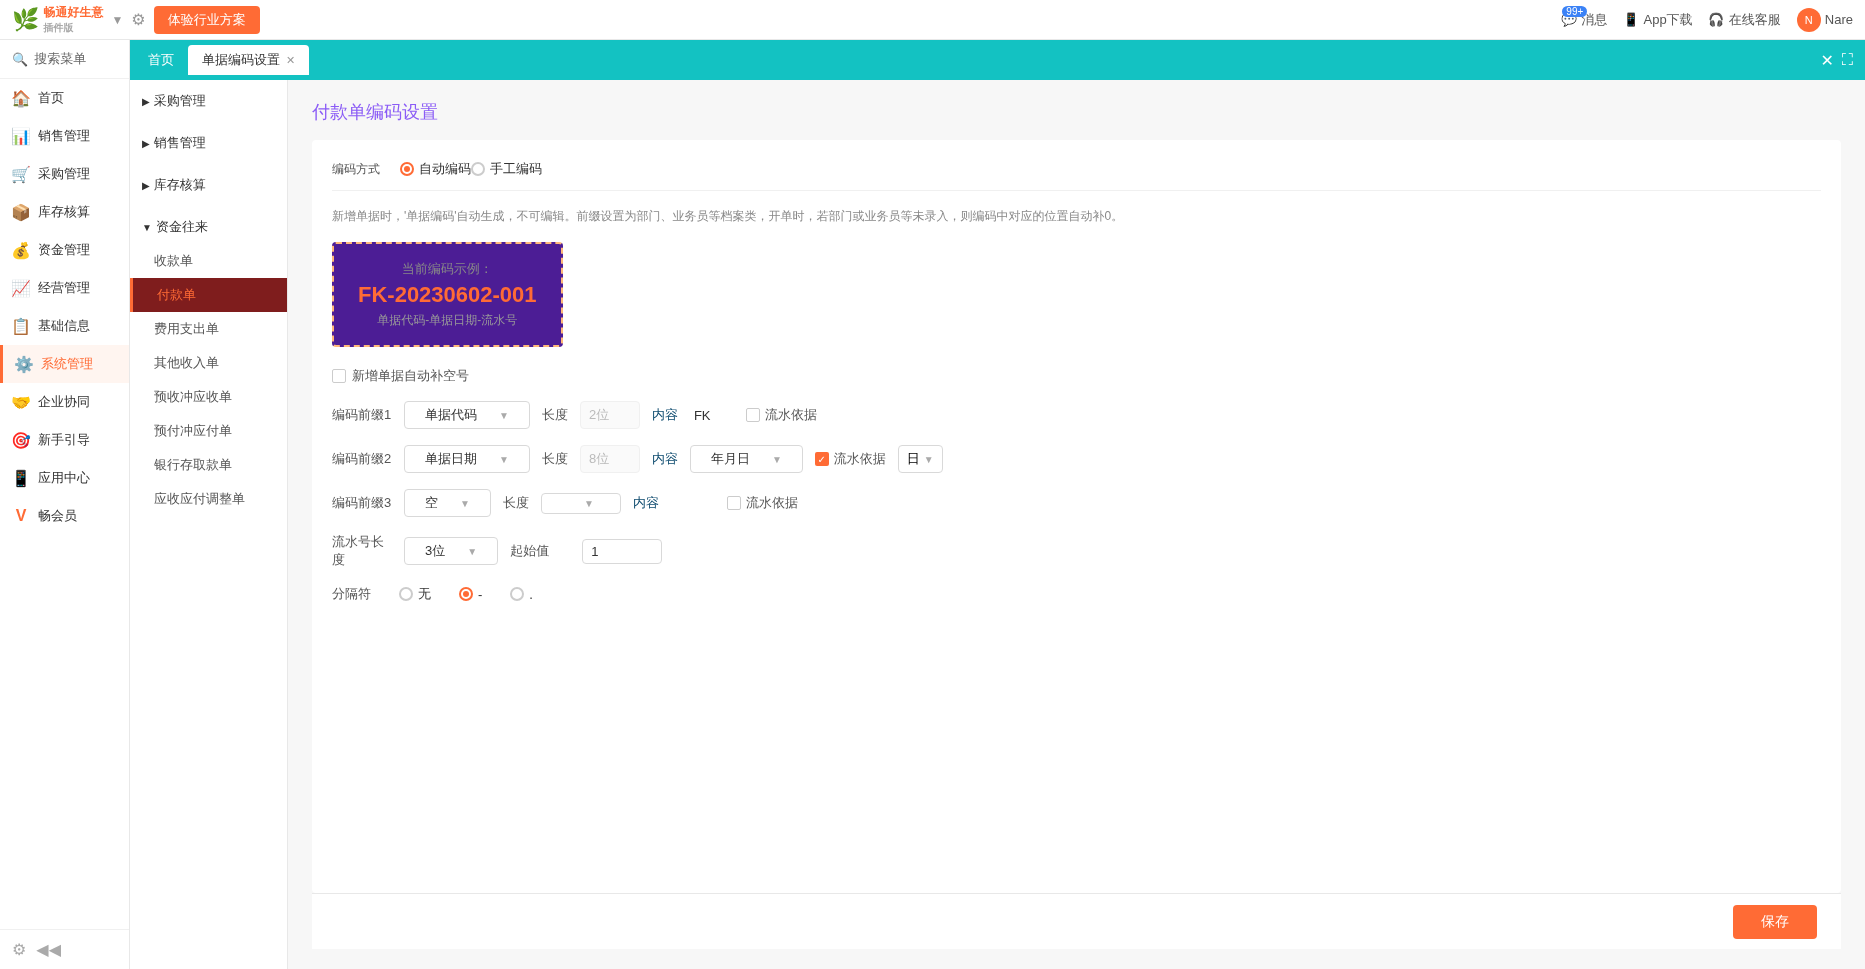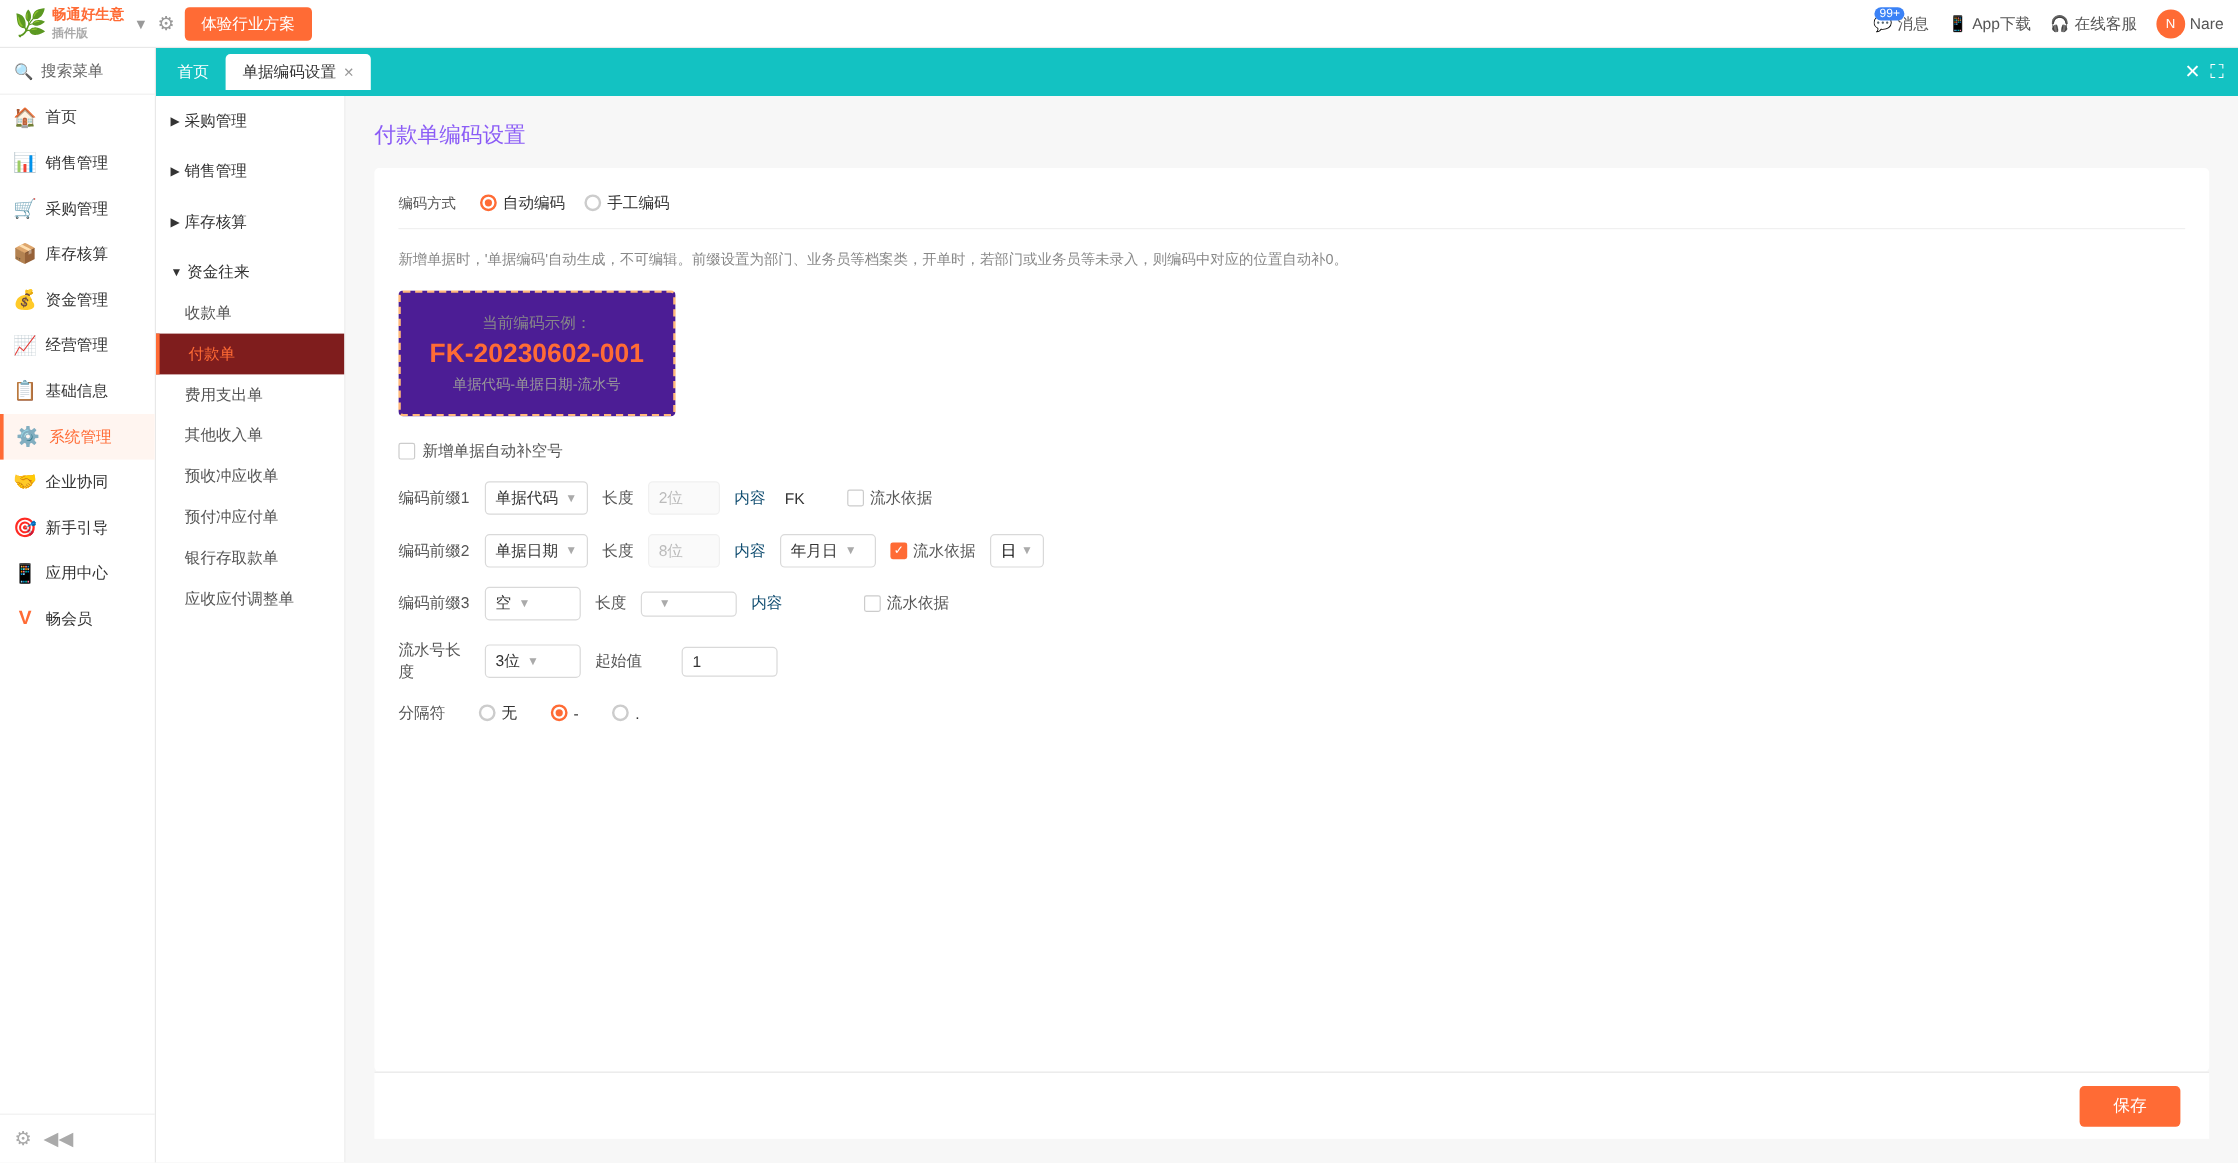--- a/index.html
+++ b/index.html
@@ -155,21 +155,21 @@
     .card {
       background: #fff;
       border-radius: 4px;
       padding: 20px;
       flex: 1;
     }
 
     
     .encoding-row { display: flex; align-items: center; gap: 20px; margin-bottom: 16px; padding-bottom: 12px; border-bottom: 1px solid #f0f0f0; }
     .encoding-label { font-size: 12px; color: #555; }
-    .radio-group { display: flex; align-items: center; gap: 16px; }
+    .radio-group { display: flex; align-items: center; }
     .radio-item { display: flex; align-items: center; gap: 5px; font-size: 13px; color: #333; cursor: pointer; }
     .radio-circle {
       width: 14px; height: 14px; border-radius: 50%; border: 2px solid #ccc;
       display: flex; align-items: center; justify-content: center;
     }
     .radio-circle.checked { border-color: #ff6b35; }
     .radio-dot { width: 6px; height: 6px; border-radius: 50%; background: #ff6b35; }
 
     
     .info-text { font-size: 12px; color: #888; margin-bottom: 16px; line-height: 1.6; }
@@ -193,27 +193,27 @@
       width: 14px; height: 14px; border: 1px solid #ccc; border-radius: 2px;
       display: flex; align-items: center; justify-content: center;
     }
 
     
     .form-row { display: flex; align-items: center; gap: 12px; margin-bottom: 16px; }
     .form-label { font-size: 13px; color: #555; width: 60px; flex-shrink: 0; }
     .form-select {
       border: 1px solid #d9d9d9;
       border-radius: 4px;
-      padding: 4px 8px;
+      padding: 4px 20px;
       font-size: 13px;
       color: #333;
       background: #fff;
       display: flex;
       align-items: center;
-      gap: 6px;
+      gap: 22px;
       cursor: pointer;
       min-width: 80px;
     }
     .form-input-text {
       border: 1px solid #d9d9d9;
       border-radius: 4px;
       padding: 4px 8px;
       font-size: 13px;
       color: #333;
       background: #fff;

